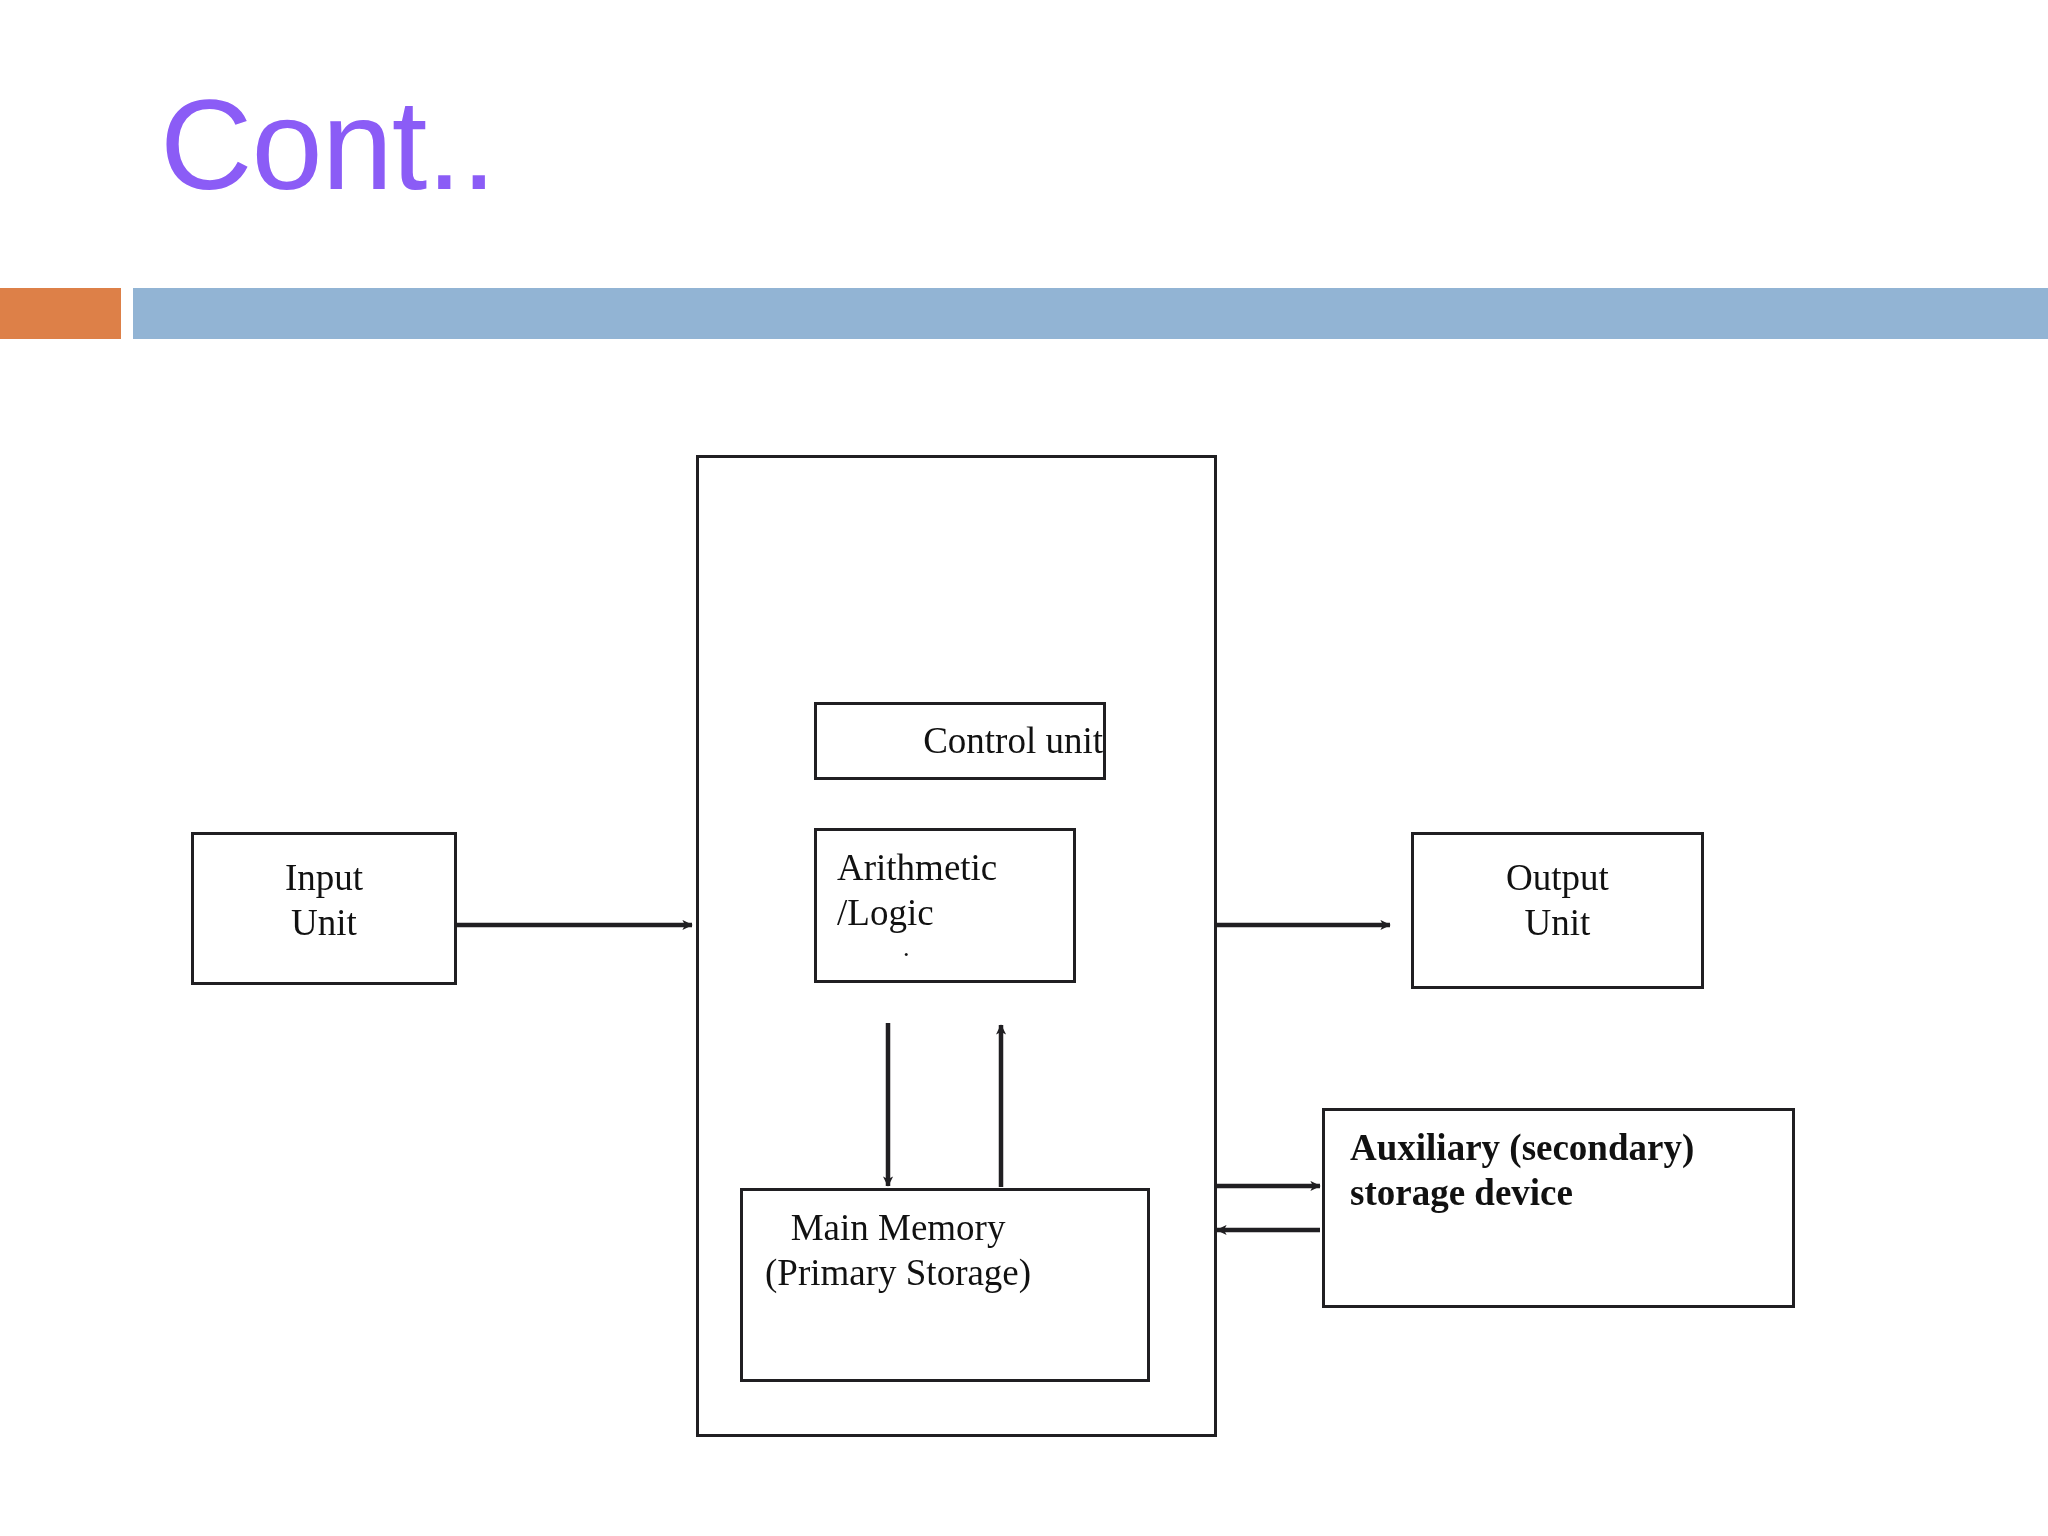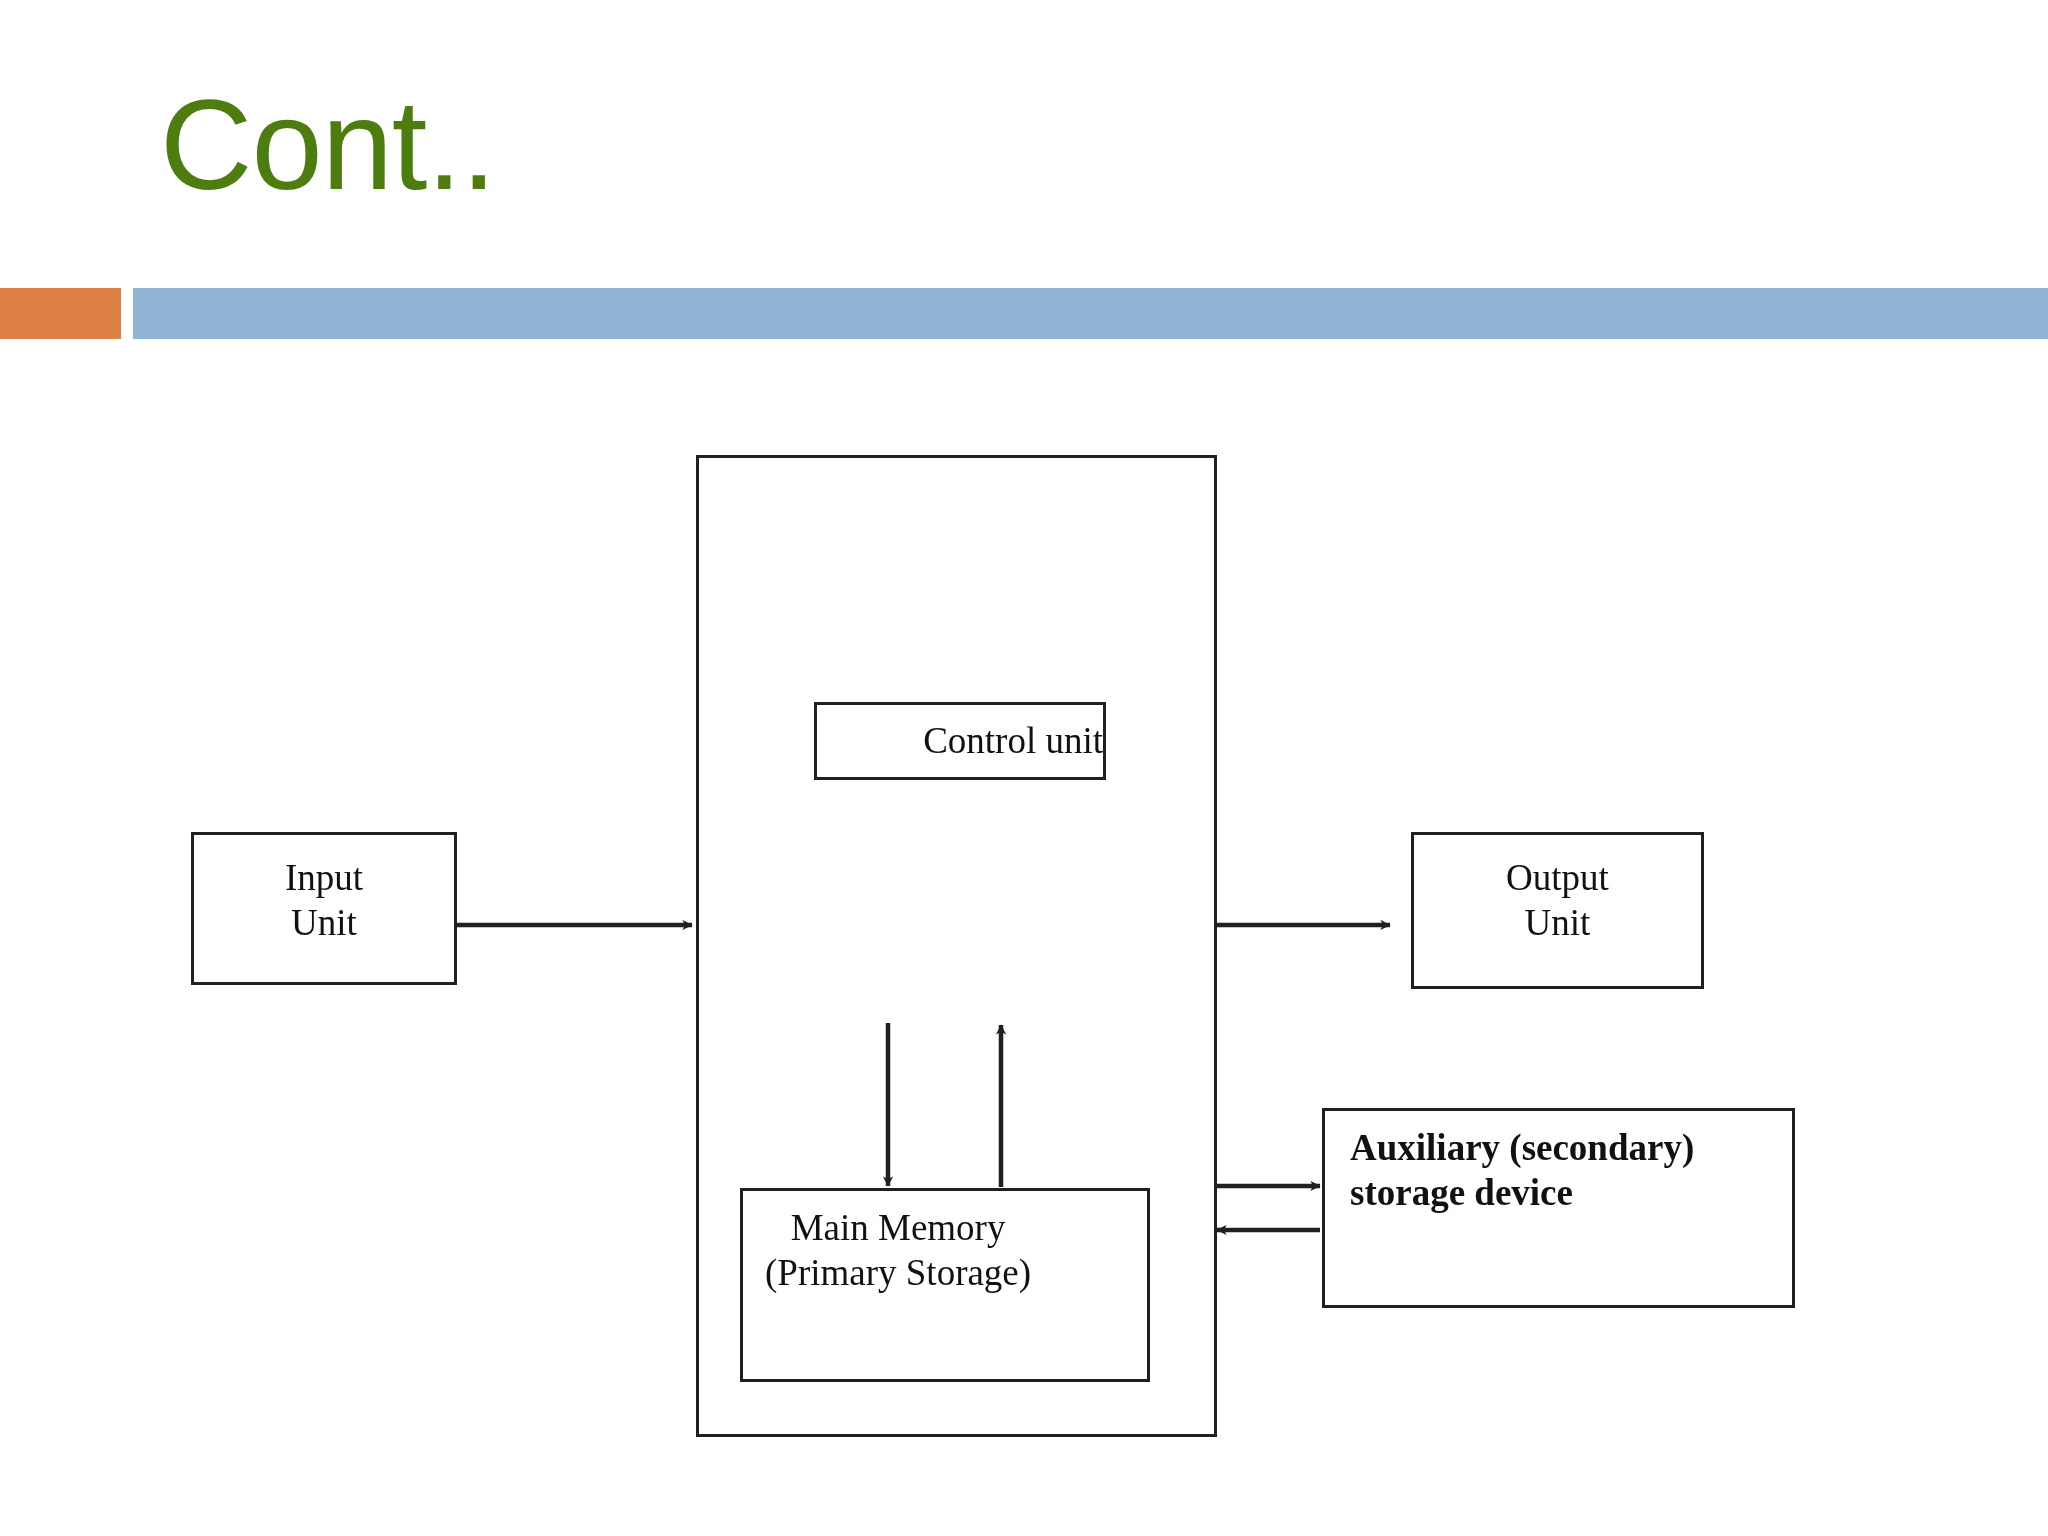--- a/index.html
+++ b/index.html
@@ -18,21 +18,21 @@
 
   
   #slide-title {
     position: absolute;
     left: 160px;
     top: 78px;
     font-family: "Liberation Sans", sans-serif;
     font-size: 128px;
     line-height: 1.05;
     font-weight: 400;
-    color: #4d7c0f;
+    color: #8b5cf6;
     letter-spacing: -1px;
     white-space: nowrap;
   }
 
   
   .rule {
     position: absolute;
     top: 288px;
     height: 51px;
   }
@@ -208,20 +208,25 @@
 
   <div id="diagram">
 
     <div class="dbox" id="box-system"></div>
 
 
     <div class="dbox" id="box-control">
       <div class="txt">Control unit</div>
     </div>
 
+    <div class="dbox" id="box-alu">
+      <div class="txt">Arithmetic
+/Logic</div>
+      <div id="alu-artifact">.</div>
+    </div>
 
     <div class="dbox" id="box-input">
       <div class="txt">Input
 Unit</div>
     </div>
 
     <div class="dbox" id="box-output">
       <div class="txt">Output
 Unit</div>
     </div>

